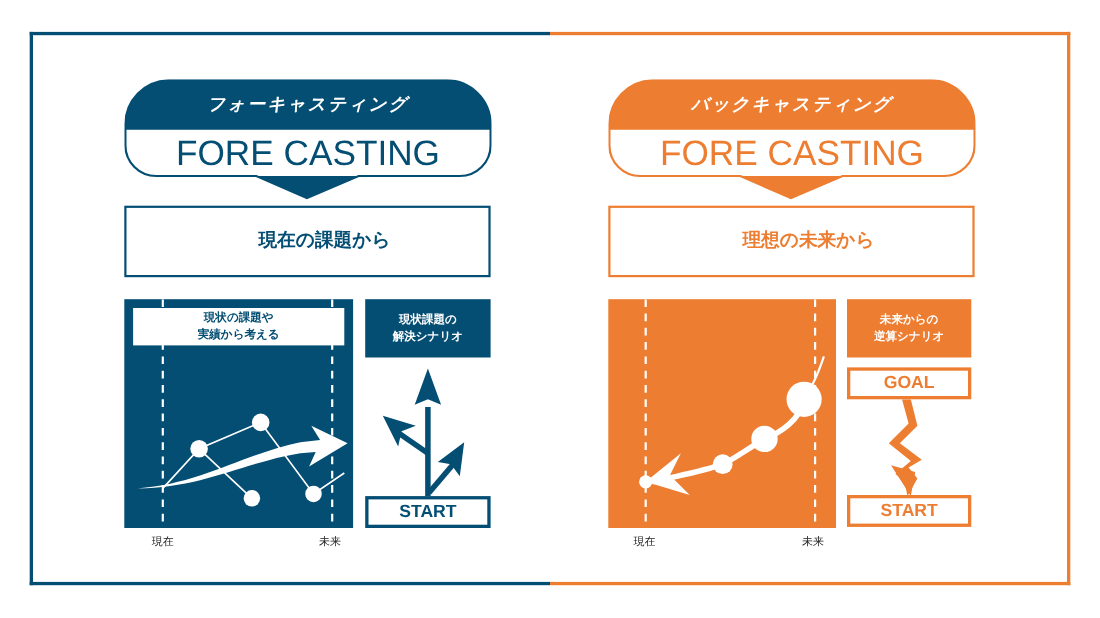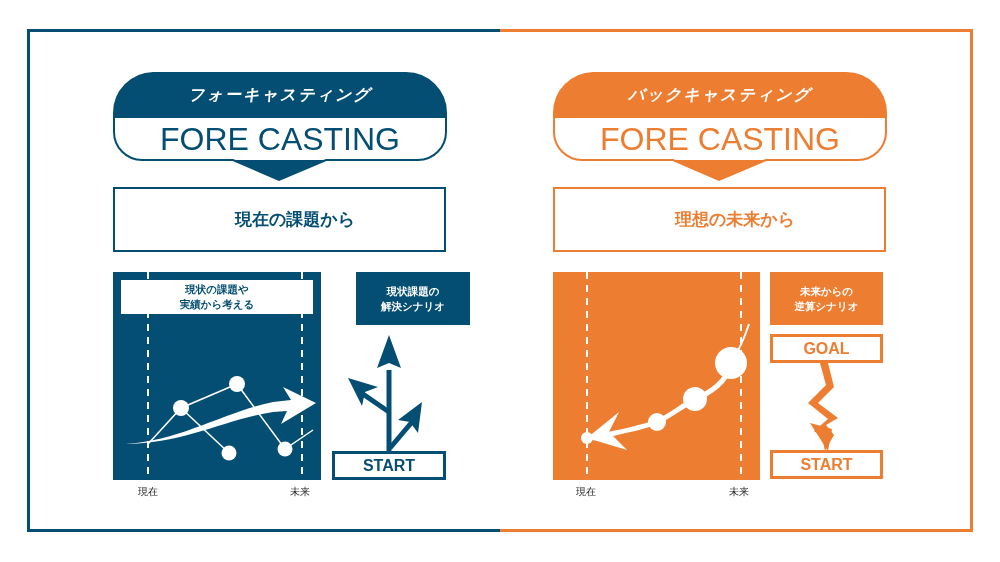--- a/index.html
+++ b/index.html
@@ -57,21 +57,21 @@
     <circle cx="124" cy="112" r="8" fill="#fff"></circle>
     <circle cx="116" cy="181" r="7.5" fill="#fff"></circle>
     <circle cx="172" cy="177" r="7.5" fill="#fff"></circle>
   </svg>
   <div class="abs label-box" style="left:8px; top:8px; width:192px; height:34px; color:#044e73;">
     <span>現状の課題や</span>
     <span>実績から考える</span>
   </div>
 </div>
 
-<div class="abs side-box" style="left:332px; top:272px; width:114px; height:53px; background:#044e73;margin-left:24px;">
+<div class="abs side-box" style="left:332px; top:272px; width:114px; height:53px; background:#044e73;">
   <span>現状課題の</span>
   <span>解決シナリオ</span>
 </div>
 
 <svg class="abs" style="left:332px; top:330px;" width="114" height="122">
   <path d="M57,122 L57,40" stroke="#044e73" stroke-width="5" fill="none"></path>
   <path d="M57,5 L69,38 L57,33 L45,38 Z" fill="#044e73"></path>
   <path d="M57,82 L28,62" stroke="#044e73" stroke-width="5" fill="none"></path>
   <path d="M16,48 L46,57 L33,62 L30,76 Z" fill="#044e73"></path>
   <path d="M58,118 L80,92" stroke="#044e73" stroke-width="5" fill="none"></path>

